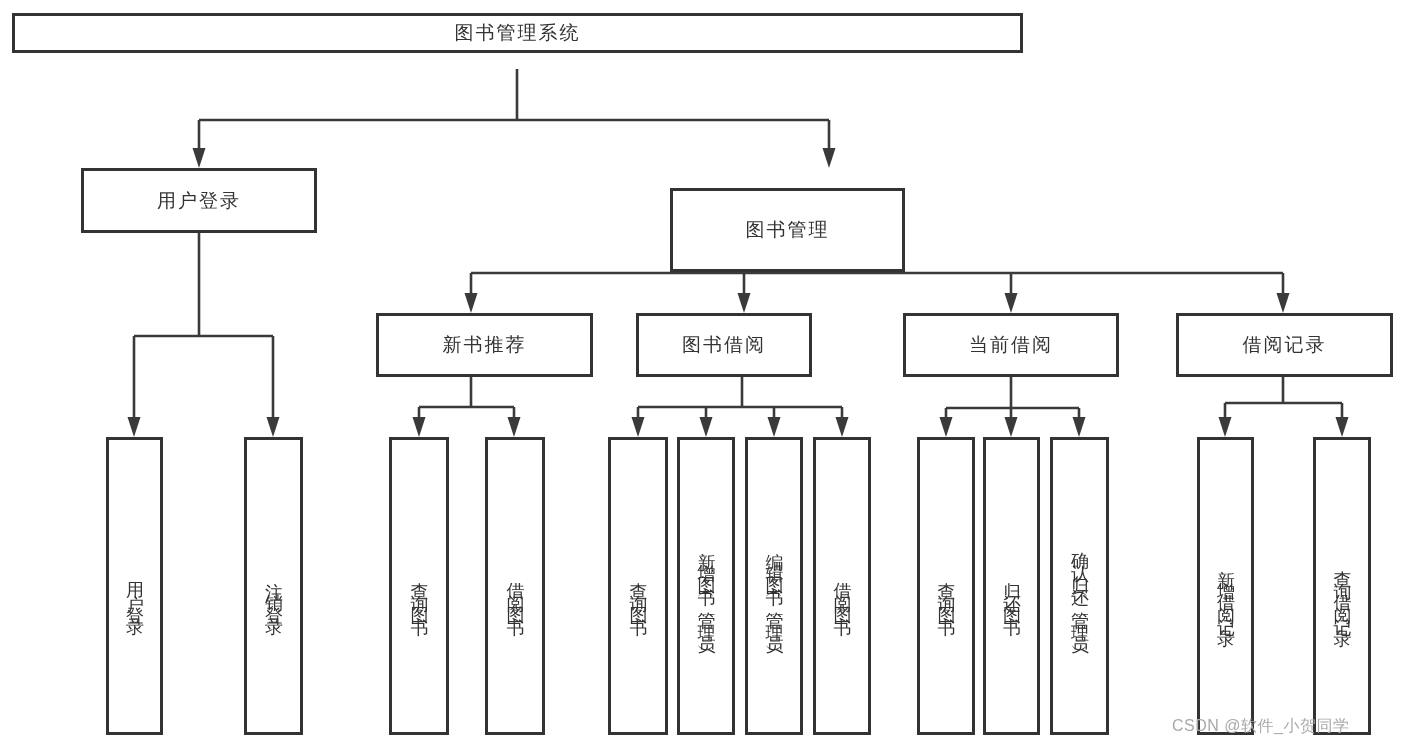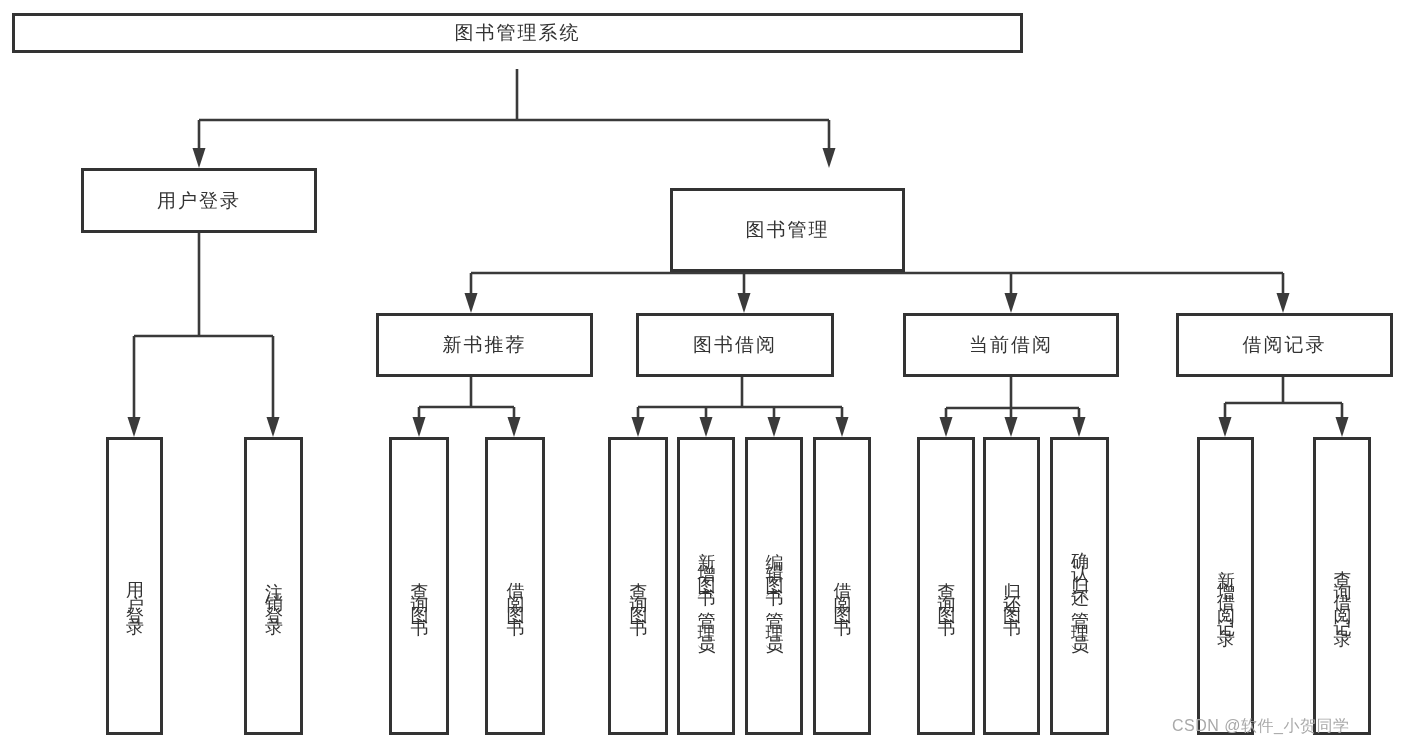--- a/index.html
+++ b/index.html
@@ -134,21 +134,21 @@
   <div class="hbox" style="left:81px;top:168px;width:236px;height:65px;">
     <span>用户登录</span>
   </div>
   <div class="hbox" style="left:670px;top:168px;width:235px;height:84px;margin-top:20px;">
     <span>图书管理</span>
   </div>
 
   <div class="hbox" style="left:376px;top:313px;width:217px;height:64px;">
     <span>新书推荐</span>
   </div>
-  <div class="hbox" style="left:636px;top:313px;width:198px;height:64px;">
+  <div class="hbox" style="left:636px;top:313px;width:176px;height:64px;">
     <span>图书借阅</span>
   </div>
   <div class="hbox" style="left:903px;top:313px;width:216px;height:64px;">
     <span>当前借阅</span>
   </div>
   <div class="hbox" style="left:1176px;top:313px;width:217px;height:64px;">
     <span>借阅记录</span>
   </div>
 
   <div class="leaf" style="left:106px;top:437px;width:57px;height:298px;">

